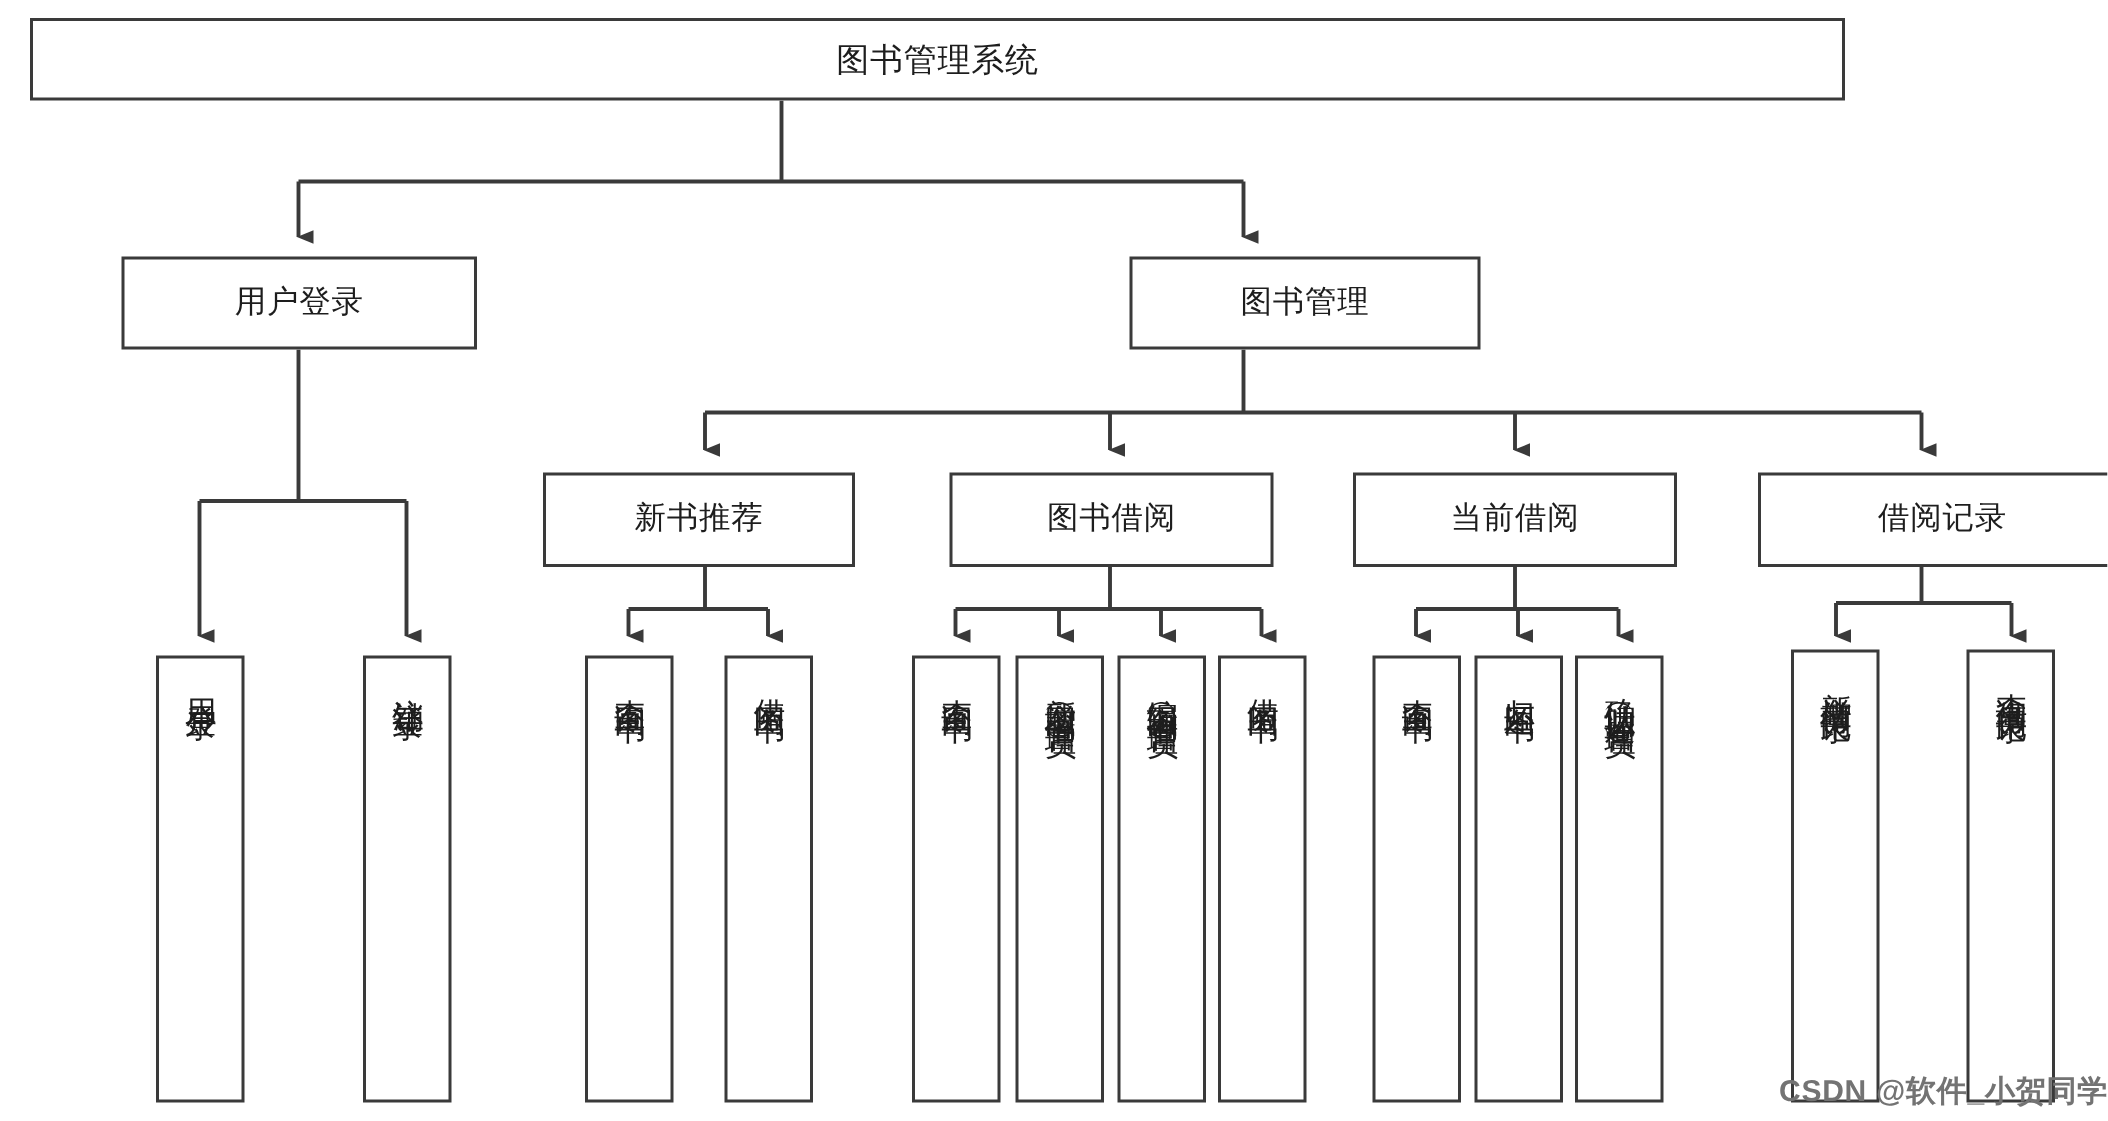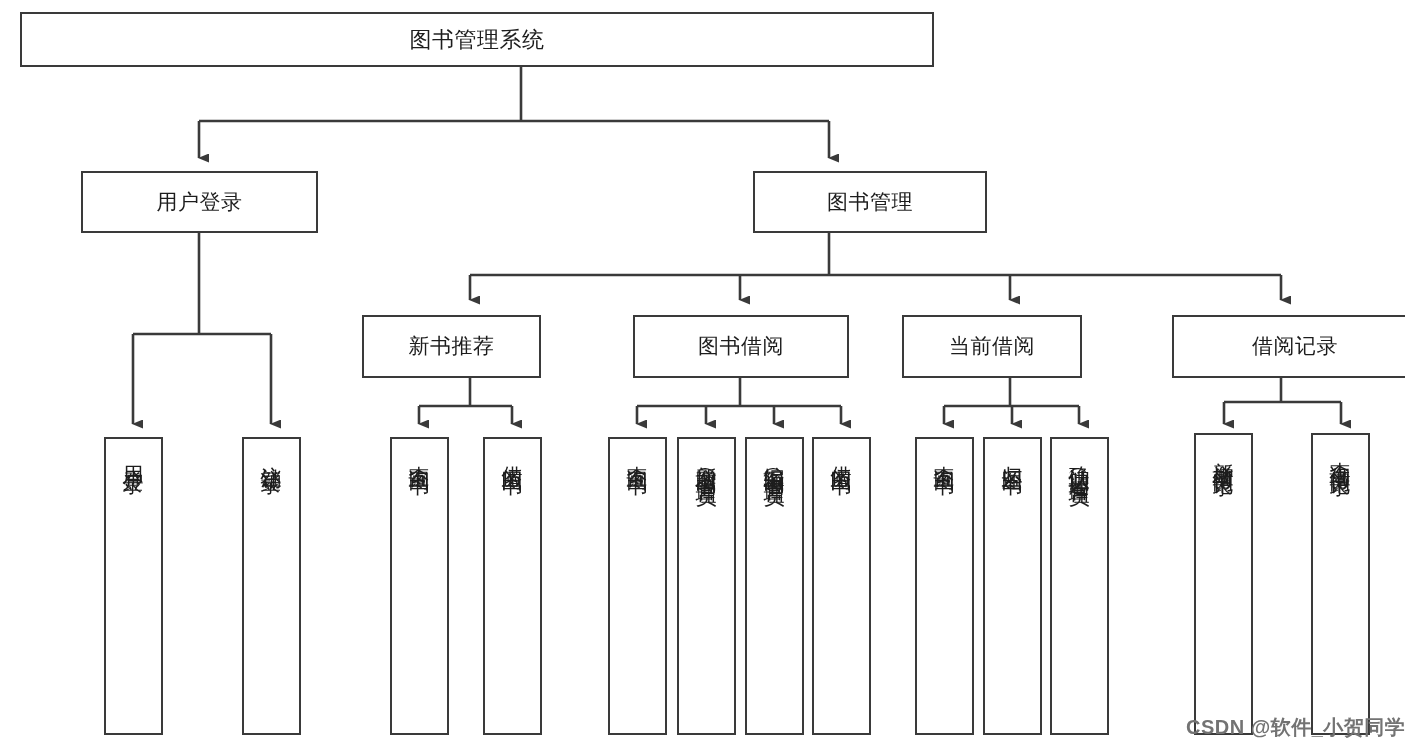--- a/index.html
+++ b/index.html
@@ -125,41 +125,41 @@
       <path d="M1012,406 L1012,424" marker-end="url(#arrow)"></path>
       <path d="M1079,406 L1079,424" marker-end="url(#arrow)"></path>
 
       <path d="M1281,378 L1281,402"></path>
       <path d="M1224,402 L1341,402"></path>
       <path d="M1224,402 L1224,424" marker-end="url(#arrow)"></path>
       <path d="M1341,402 L1341,424" marker-end="url(#arrow)"></path>
     </g>
   </svg>
 
-  <div class="node h root" style="left:20px; top:12px; width:914px; height:55px;">
+  <div class="node h root" style="left:20px; top:12px; width:1210px; height:55px;">
     <span class="node-label">图书管理系统</span>
   </div>
 
   <div class="node h" style="left:81px; top:171px; width:237px; height:62px;">
     <span class="node-label">用户登录</span>
   </div>
 
   <div class="node h" style="left:712px; top:171px; width:234px; height:62px;margin-left:41px;">
     <span class="node-label">图书管理</span>
   </div>
 
-  <div class="node h" style="left:362px; top:315px; width:179px; height:63px;">
+  <div class="node h" style="left:362px; top:315px; width:208px; height:63px;">
     <span class="node-label">新书推荐</span>
   </div>
 
   <div class="node h" style="left:633px; top:315px; width:216px; height:63px;">
     <span class="node-label">图书借阅</span>
   </div>
 
-  <div class="node h" style="left:902px; top:315px; width:180px; height:63px;">
+  <div class="node h" style="left:902px; top:315px; width:216px; height:63px;">
     <span class="node-label">当前借阅</span>
   </div>
 
   <div class="node h" style="left:1172px; top:315px; width:246px; height:63px;">
     <span class="node-label">借阅记录</span>
   </div>
 
   <div class="node v" style="left:104px; top:437px; width:59px; height:298px;">
     <span class="node-label">用户登录</span>
   </div>

